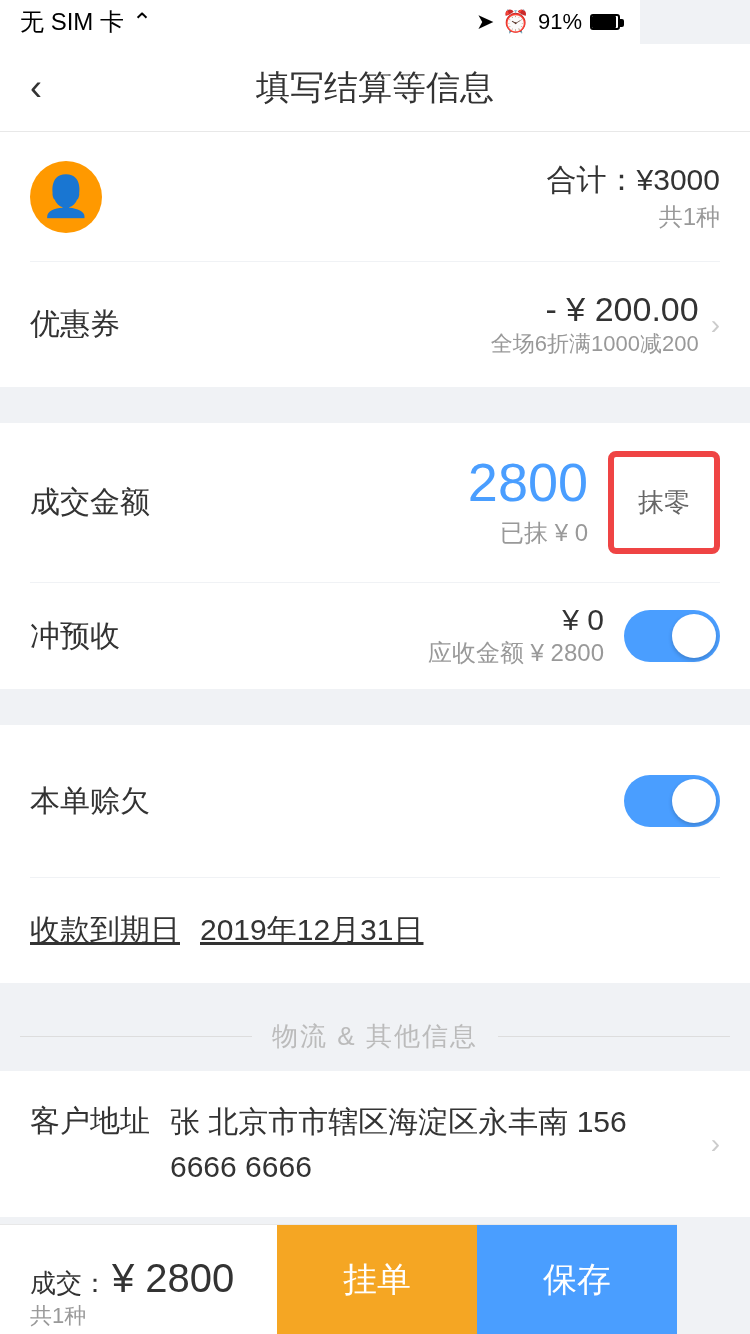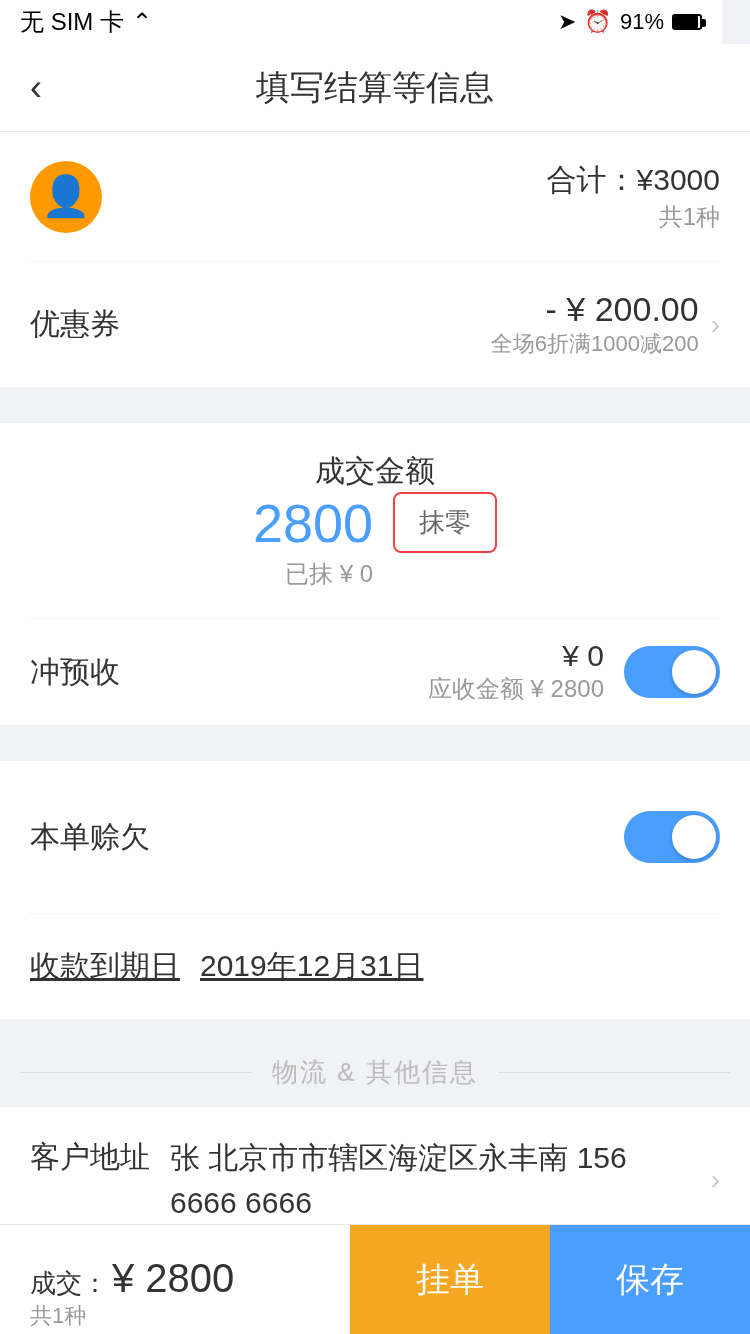--- a/index.html
+++ b/index.html
@@ -9,21 +9,21 @@
       min-height: 1334px;
       background: #f0f2f5;
       font-family: -apple-system, "PingFang SC", "Helvetica Neue", sans-serif;
       font-size: 28px;
       color: #333;
       position: relative;
     }
 
     
     .status-bar {
-      width: 722px;
+      width: 640px;
       height: 44px;
       background: #fff;
       display: flex;
       align-items: center;
       justify-content: space-between;
       padding: 0 20px;
       font-size: 24px;
       color: #000;
     }
     .status-left { display: flex; align-items: center; gap: 8px; }
@@ -109,29 +109,28 @@
     
     .gray-sep { height: 18px; background: #f0f2f5; }
 
     
     .amount-section { background: #fff; margin-bottom: 18px; }
     .amount-row {
       display: flex;
       align-items: center;
       padding: 28px 30px;
       justify-content: space-between;
-      flex-direction: column;
     }
     .amount-label { font-size: 30px; color: #333; }
     .amount-right { display: flex; align-items: flex-start; gap: 20px; }
     .amount-value { font-size: 54px; font-weight: 500; color: #4a9eff; }
     .round-btn {
-      border: 2px solid #ef4444;
+      border: 6px solid #ef4444;
       border-radius: 8px;
-      padding: 11px 24px;
+      padding: 28px 24px;
       font-size: 26px;
       color: #666;
       background: #fff;
       cursor: pointer;
     }
     .amount-sub { font-size: 24px; color: #999; text-align: right; margin-top: 4px; }
     .amount-right-wrap { display: flex; flex-direction: column; align-items: flex-end; }
 
     
     .prereceive-row {
@@ -217,21 +216,21 @@
     .address-value { font-size: 30px; color: #333; flex: 1; line-height: 1.5; }
 
     
     .bottom-spacer { height: 130px; background: #f0f2f5; }
 
     
     .bottom-bar {
       position: fixed;
       bottom: 0;
       left: 0;
-      width: 750px;
+      width: 677px;
       height: 110px;
       background: #fff;
       display: flex;
       align-items: center;
       border-top: 1px solid #e8e8e8;
     }
     .bottom-deal {
       display: flex;
       flex-direction: column;
       justify-content: center;

